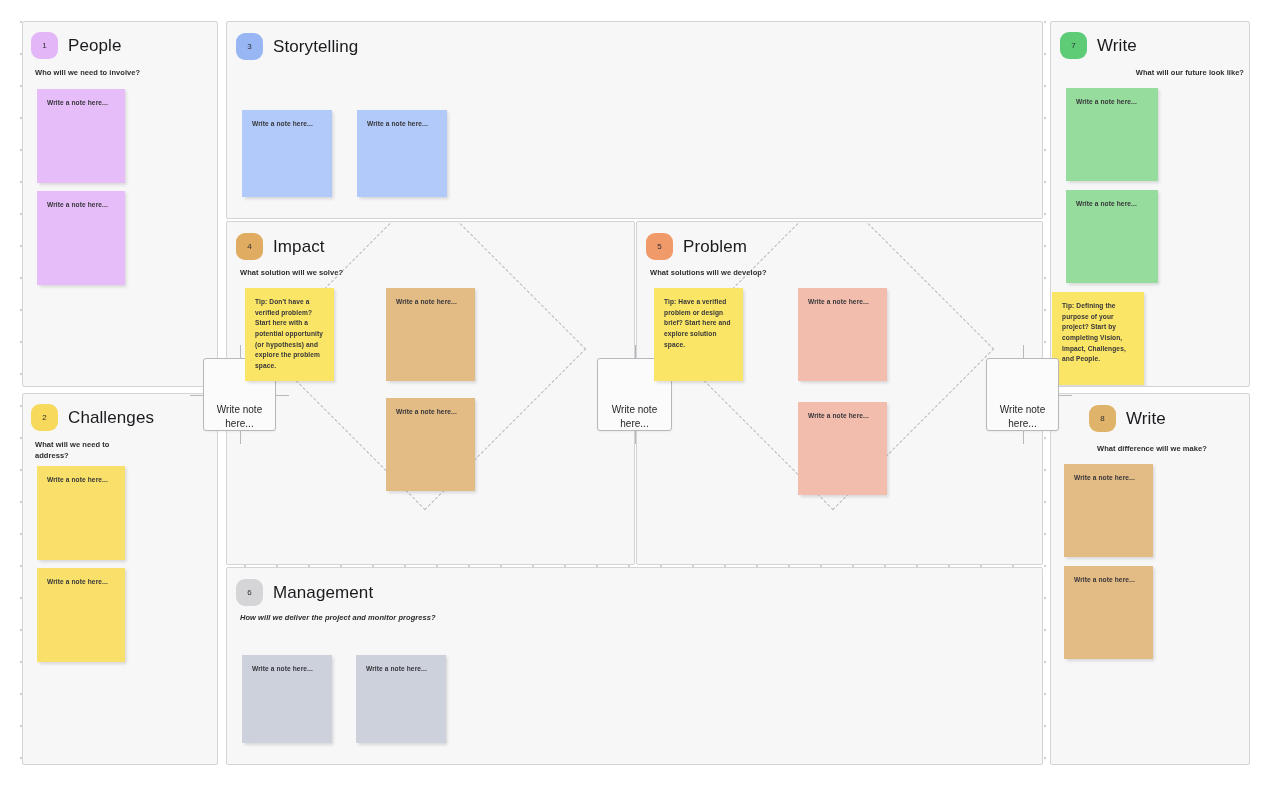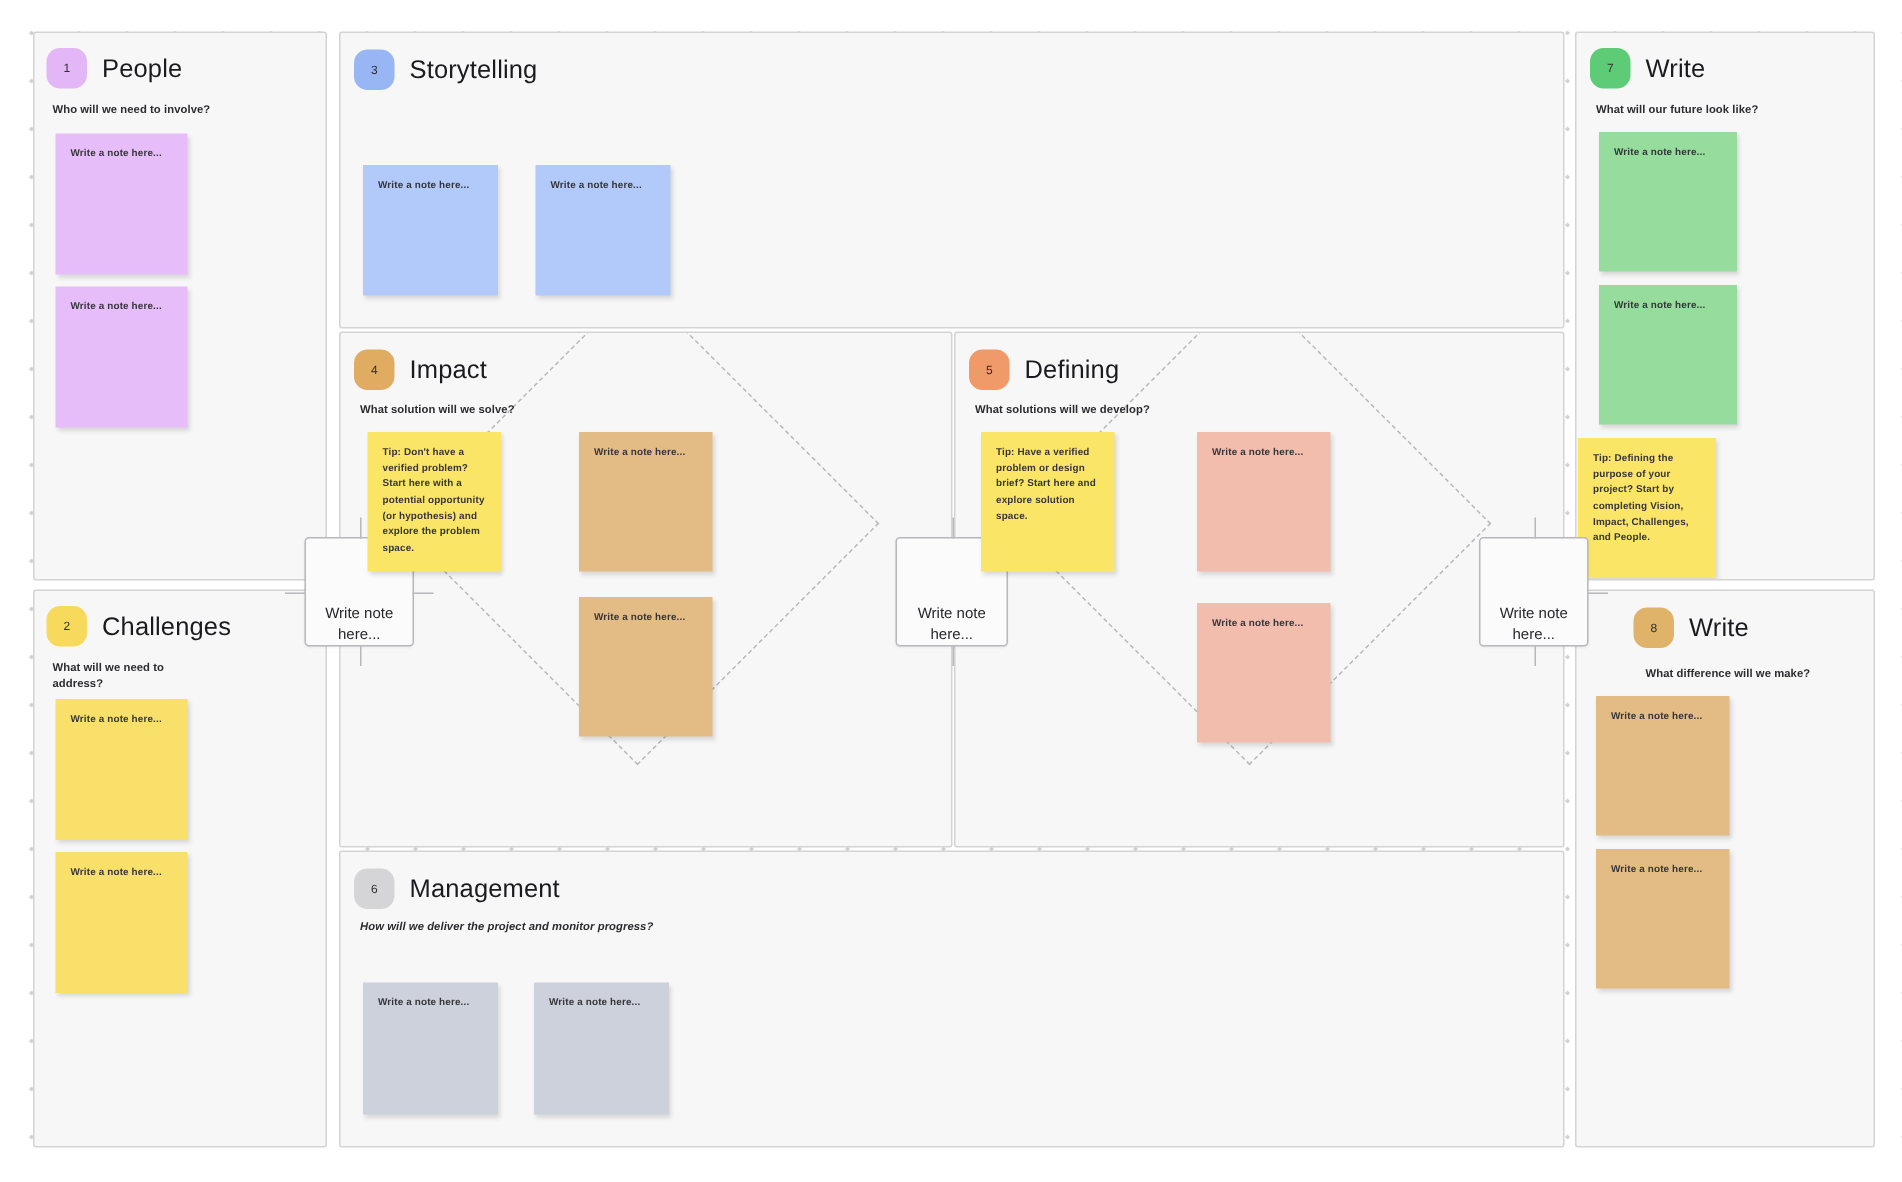--- a/index.html
+++ b/index.html
@@ -168,21 +168,21 @@
     <div class="note" style="left:159px; top:66px; width:89px; height:93px; background:#e3bb85;">Write a note here...</div>
     <div class="note" style="left:159px; top:176px; width:89px; height:93px; background:#e3bb85;">Write a note here...</div>
   </div>
 
   <div class="panel" style="left:636px; top:221px; width:407px; height:344px;">
     <div class="diamond" style="left:82px; top:13px; width:228px; height:228px;"></div>
     <div class="panel-head" style="padding:11px 0 0 9px;">
       <div class="badge" style="background:#f09a6a;">
         <span>5</span>
       </div>
-      <div class="panel-title">Defining</div>
+      <div class="panel-title">Problem</div>
     </div>
     <div class="panel-sub" style="position:absolute; left:13px; top:46px; width:300px;">What solutions will we develop?</div>
     <div class="note" style="left:17px; top:66px; width:89px; height:93px; background:#fae566; z-index:6;">Tip: Have a verified problem or design brief? Start here and explore solution space.</div>
     <div class="note" style="left:161px; top:66px; width:89px; height:93px; background:#f3bdae;">Write a note here...</div>
     <div class="note" style="left:161px; top:180px; width:89px; height:93px; background:#f3bdae;">Write a note here...</div>
   </div>
 
   <div class="panel" style="left:226px; top:567px; width:817px; height:198px;">
     <div class="panel-head" style="padding:11px 0 0 9px;">
       <div class="badge" style="background:#d5d5d7;">
@@ -195,21 +195,21 @@
     <div class="note" style="left:129px; top:87px; width:90px; height:88px; background:#ccd1dc;">Write a note here...</div>
   </div>
 
   <div class="panel" style="left:1050px; top:21px; width:200px; height:366px;">
     <div class="panel-head" style="padding:10px 0 0 9px;">
       <div class="badge" style="background:#5ecb77;">
         <span>7</span>
       </div>
       <div class="panel-title">Write</div>
     </div>
-    <div class="panel-sub" style="position:absolute; left:13px; top:46px; width:180px;">What will our future look like?</div>
+    <div class="panel-sub" style="position:absolute; left:13px; top:46px; width:180px;text-align:right;">What will our future look like?</div>
     <div class="note" style="left:15px; top:66px; width:92px; height:93px; background:#96dc9c;">Write a note here...</div>
     <div class="note" style="left:15px; top:168px; width:92px; height:93px; background:#96dc9c;">Write a note here...</div>
     <div class="note" style="left:1px; top:270px; width:92px; height:93px; background:#fae566;">Tip: Defining the purpose of your project? Start by completing Vision, Impact, Challenges, and People.</div>
   </div>
 
   <div class="panel" style="left:1050px; top:393px; width:200px; height:372px;">
     <div class="panel-head indent" style="padding-top:11px;">
       <div class="badge" style="background:#e0b36a;">
         <span>8</span>
       </div>

